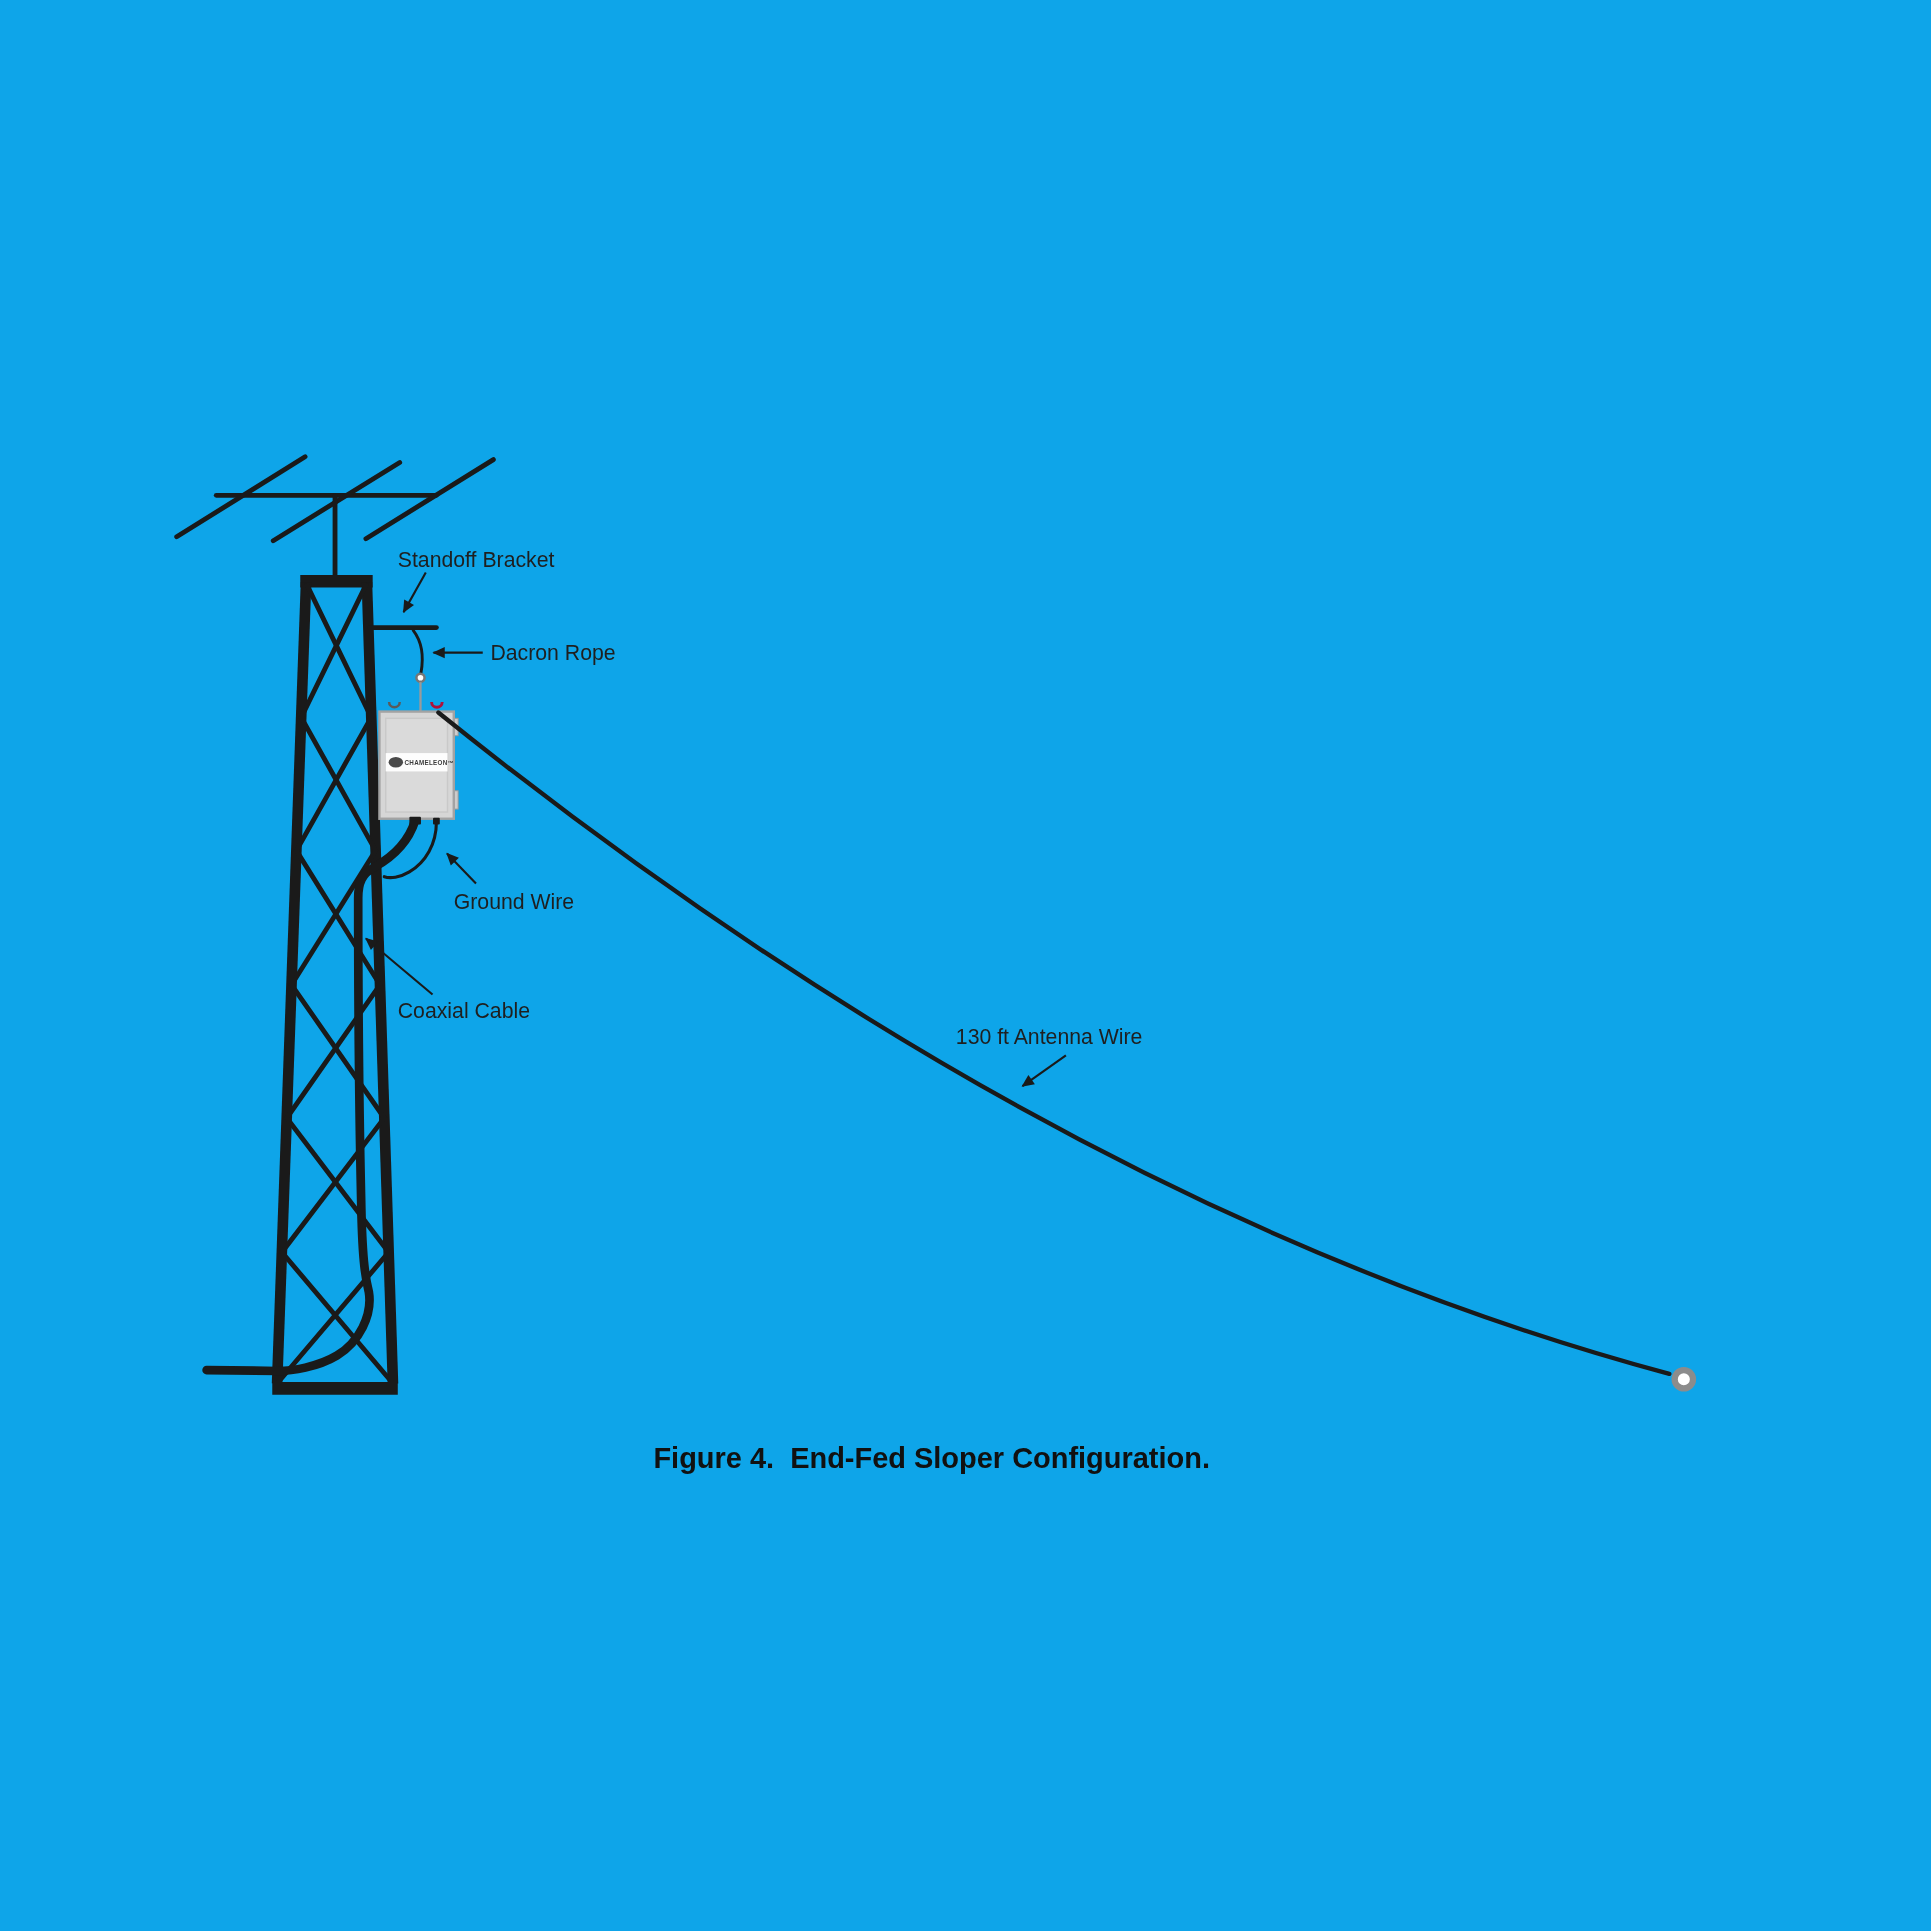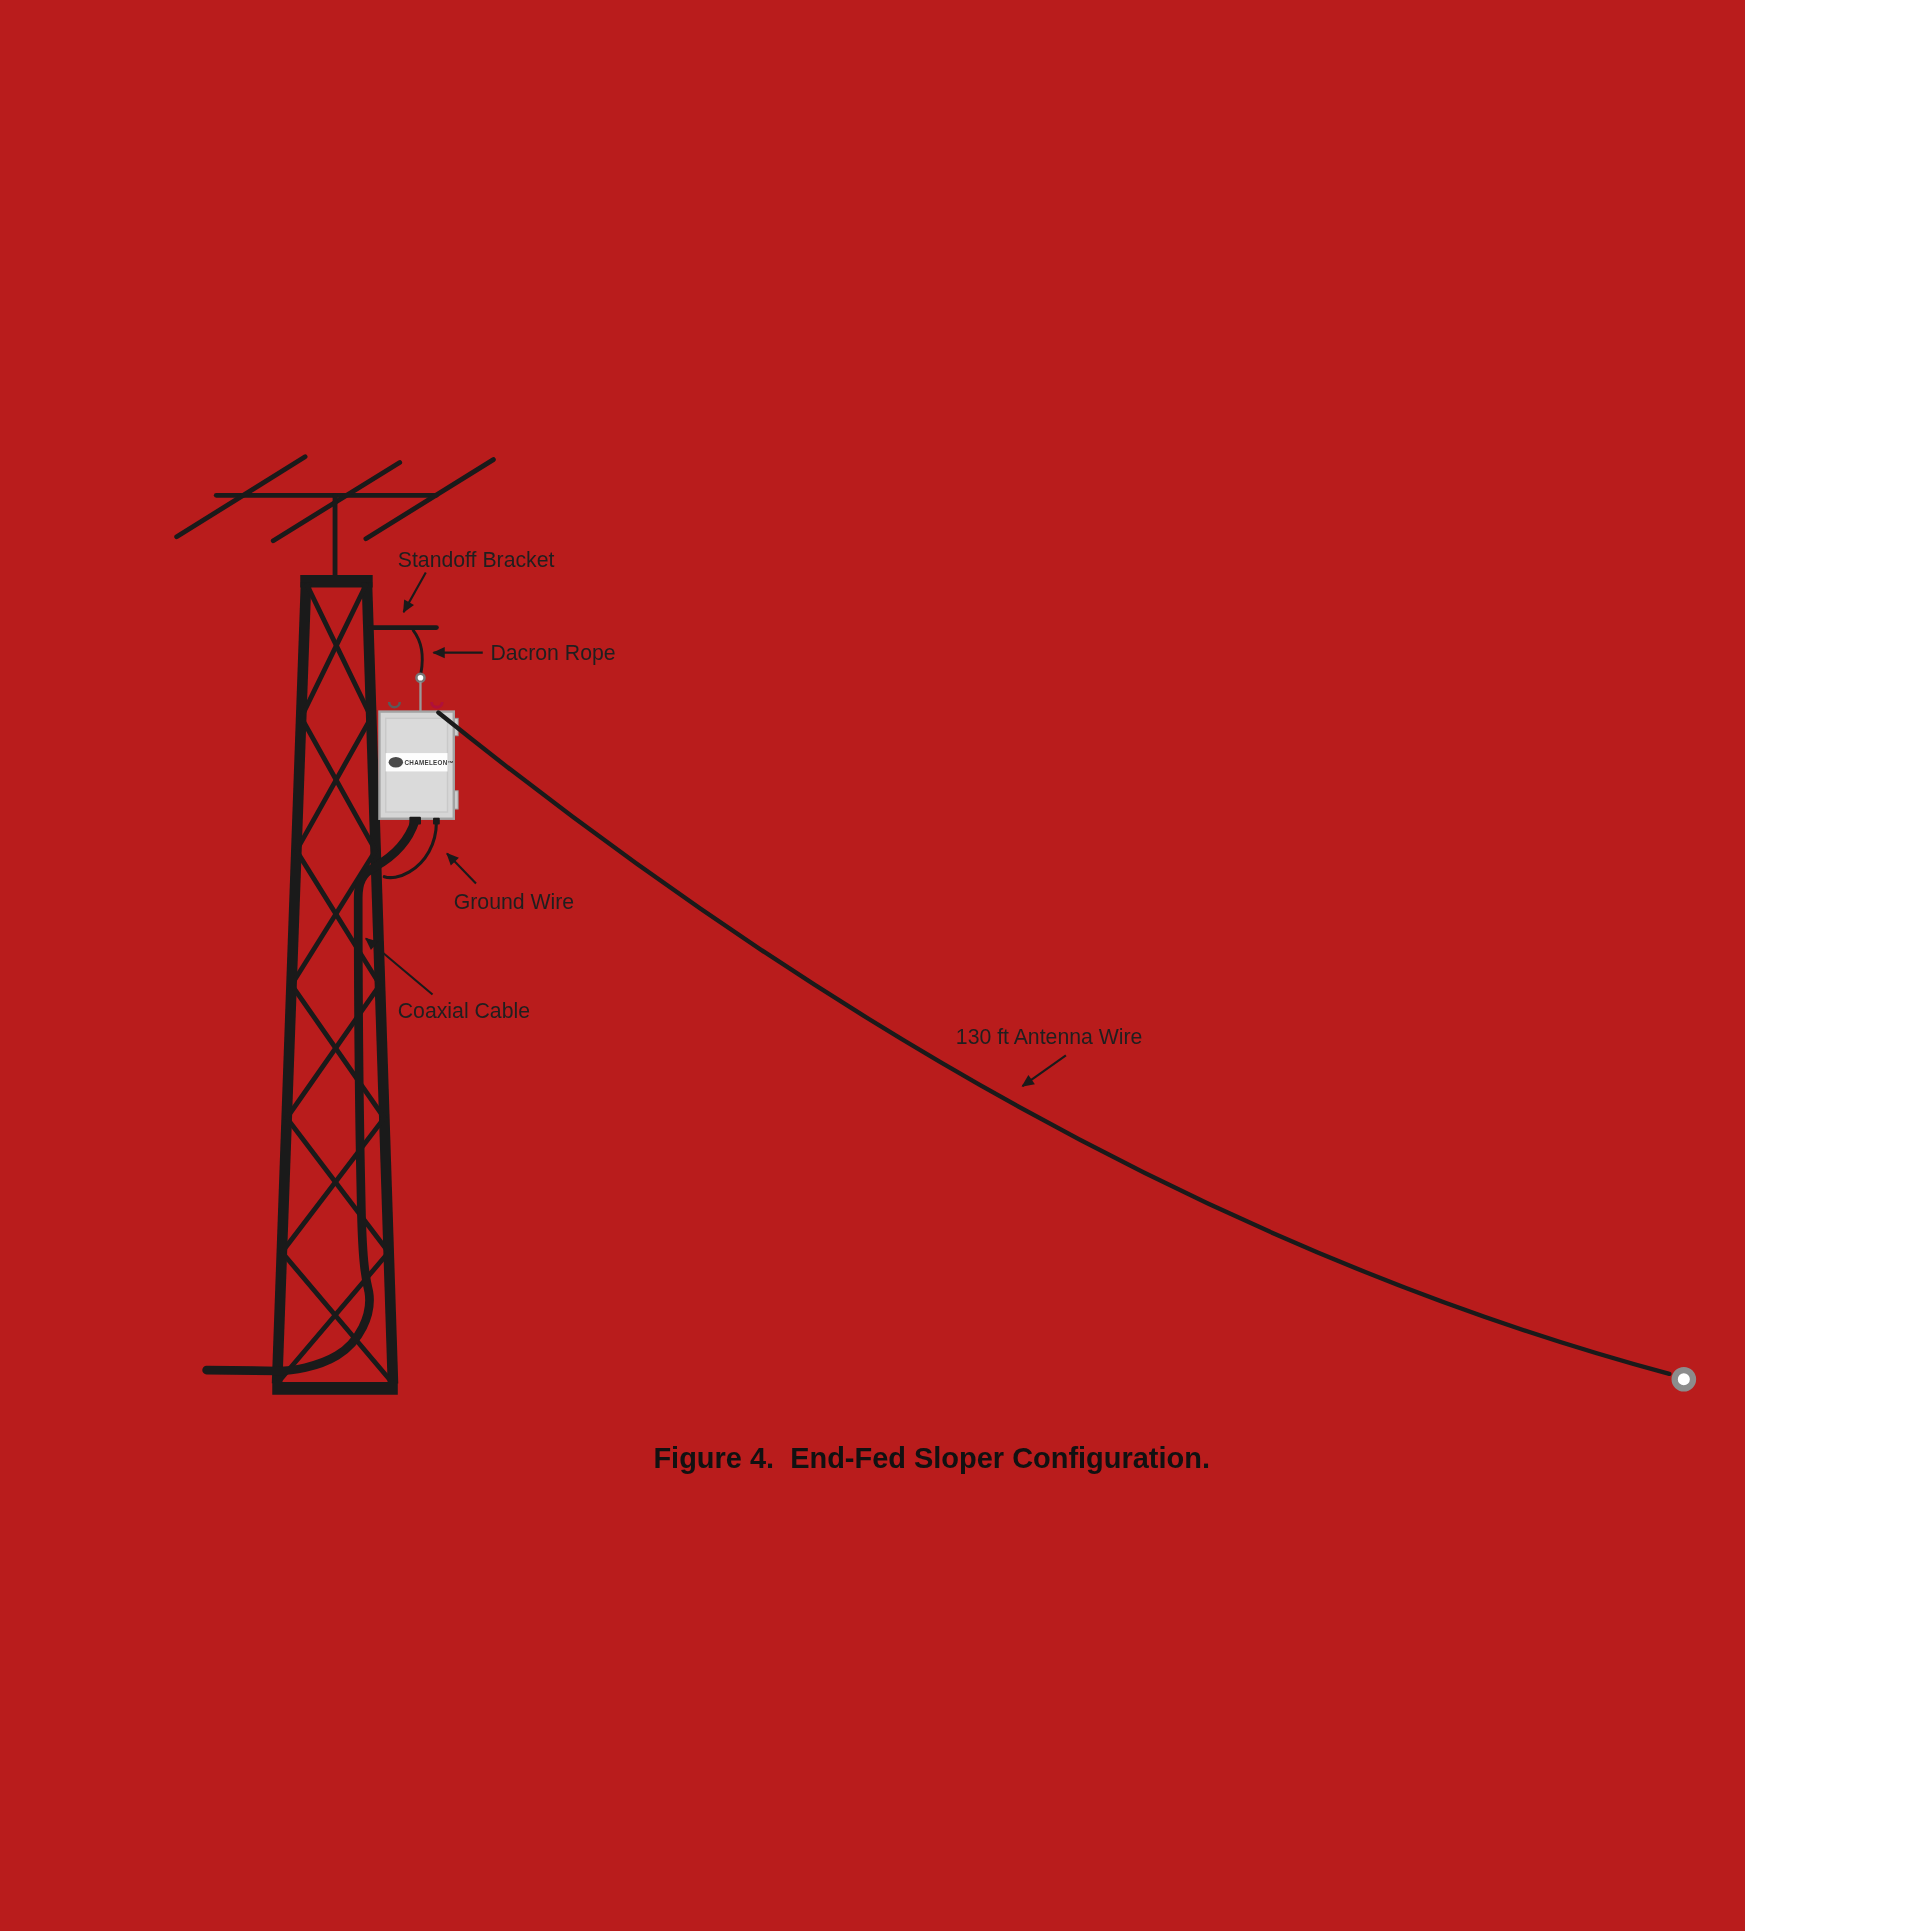--- a/index.html
+++ b/index.html
@@ -1,19 +1,19 @@
 <!DOCTYPE html>
 <html><head>
 <meta charset="utf-8">
 <style>
   html,body { margin:0; padding:0; background:#ffffff; }
   .canvas {
     position:relative;
-    width:1745px; height:1931px;
-    background:#b91c1c;
+    width:1931px; height:1931px;
+    background:#0ea5e9;
     font-family:"Liberation Sans", sans-serif;
     overflow:hidden;
   }
   svg { display:block; }
   text.lbl {
     font-family:"Liberation Sans", sans-serif;
     font-size:22px;
     fill:#1f1f1f;
   }
   text.caption {

